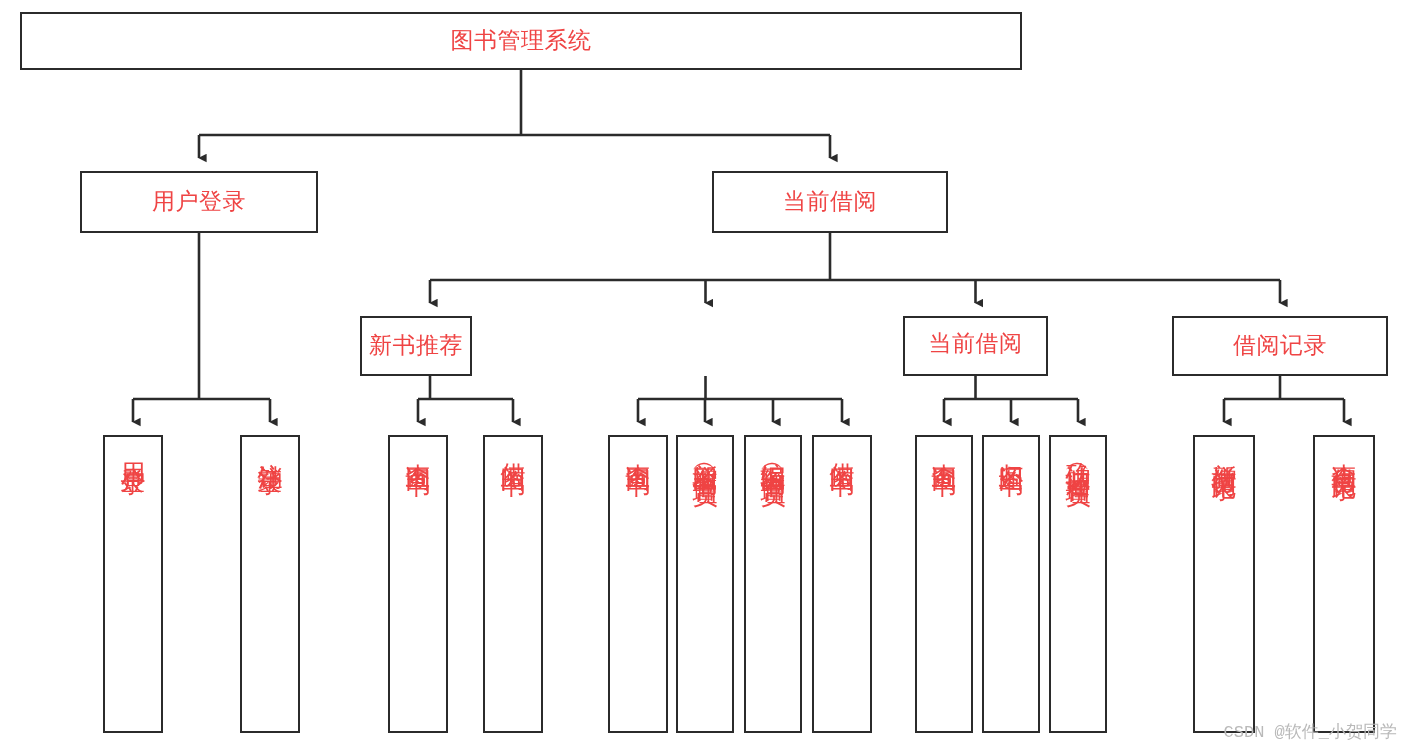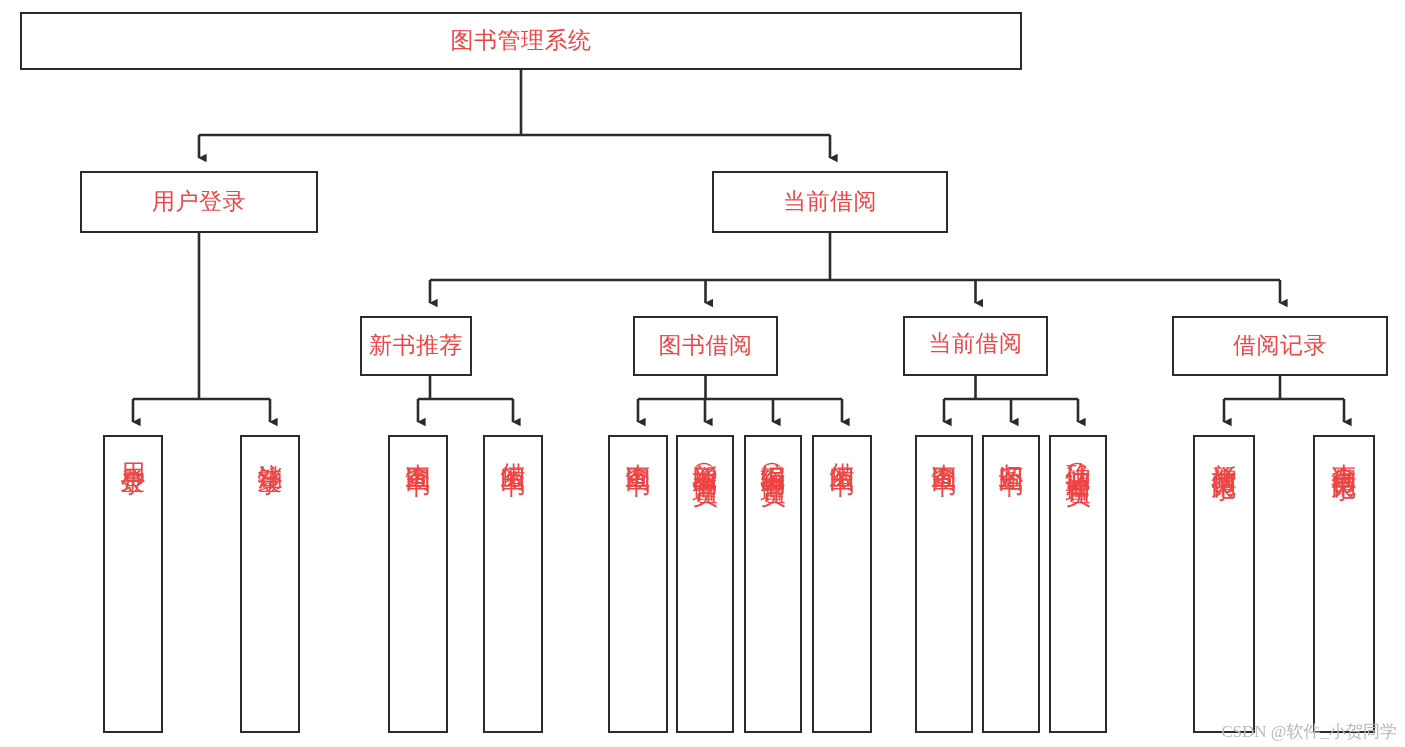--- a/index.html
+++ b/index.html
@@ -62,21 +62,21 @@
     white-space: nowrap;
   }
   #watermark {
     position: absolute;
     right: 8px;
     bottom: 4px;
     font-size: 17px;
     color: #b9b9b9;
     z-index: 5;
     white-space: nowrap;
-    font-family: Liberation Serif, serif;
+    font-family: Liberation Mono, monospace;
   }
 </style>
 </head>
 <body>
 
 <div id="diagram-root">
 
   <svg id="edge-layer" viewBox="0 0 1405 747" xmlns="http://www.w3.org/2000/svg">
     <defs>
       <marker id="arrowhead" markerWidth="9" markerHeight="9" refX="4.2" refY="7.6" orient="auto" markerUnits="userSpaceOnUse">
@@ -127,23 +127,20 @@
   <div class="node horiz" style="left: 80px; top: 171px; width: 238px; height: 62px;">
     <span class="label">用户登录</span>
   </div>
   <div class="node horiz" style="left: 712px; top: 171px; width: 236px; height: 62px;">
     <span class="label">当前借阅</span>
   </div>
 
   <div class="node horiz" style="left: 360px; top: 316px; width: 112px; height: 60px;">
     <span class="label">新书推荐</span>
   </div>
-  <div class="node horiz" style="left: 633px; top: 316px; width: 145px; height: 60px;">
-    <span class="label">图书借阅</span>
-  </div>
   <div class="node horiz" style="left: 903px; top: 316px; width: 145px; height: 60px; font-family: Liberation Mono, monospace;">
     <span class="label">当前借阅</span>
   </div>
   <div class="node horiz" style="left: 1172px; top: 316px; width: 216px; height: 60px; font-family: Liberation Serif, serif;">
     <span class="label">借阅记录</span>
   </div>
 
   <div class="node vert" style="left: 103px; top: 435px; width: 60px; height: 298px;">
     <span class="label">用户登录</span>
   </div>

